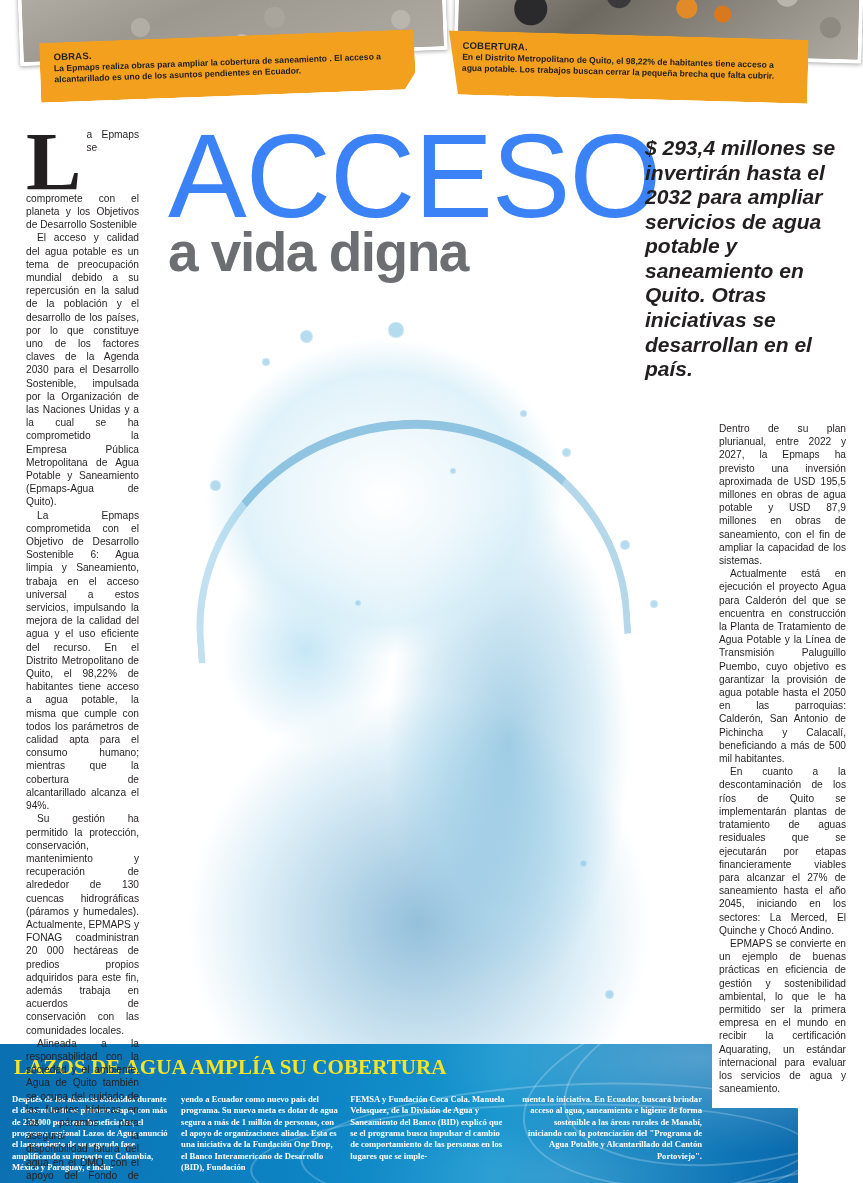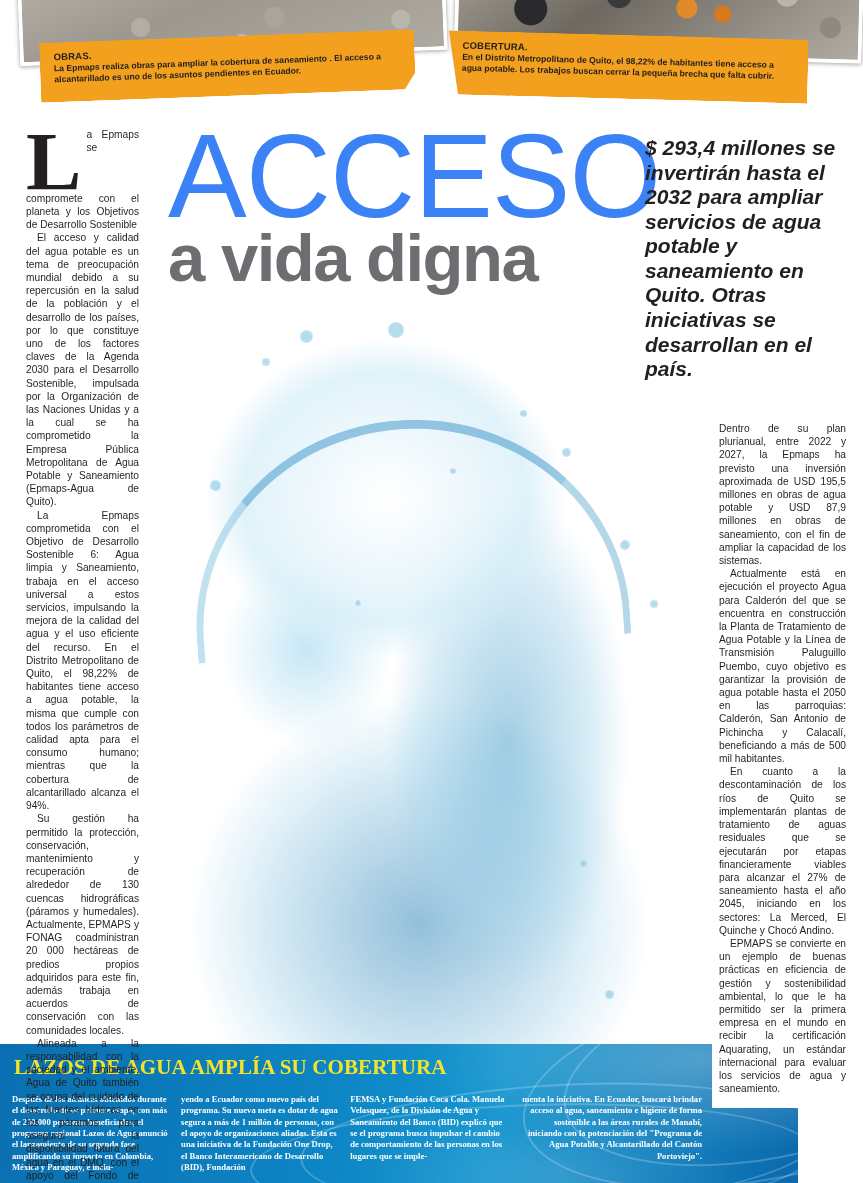--- a/index.html
+++ b/index.html
@@ -112,21 +112,21 @@
     z-index:6;pointer-events:none;
   }
   .kicker-big{
     font-family:Liberation Sans, sans-serif;
     font-size:118px;line-height:.82;
     color:#3b82f6;letter-spacing:-1px;font-weight:normal;
     margin:0;
   }
   .kicker-sub{
     font-family:"Liberation Sans", sans-serif;
-    font-size:67px;line-height:.92;font-weight:bold;
+    font-size:55px;line-height:.92;font-weight:bold;
     color:#6d6e71;letter-spacing:-1.5px;margin:2px 0 0 0;
   }
 
   
   .pullquote{
     position:absolute;left:645px;top:136px;width:212px;
     font-size:21px;line-height:1.17;font-weight:bold;font-style:italic;
     color:#231f20;z-index:7;
   }
 

